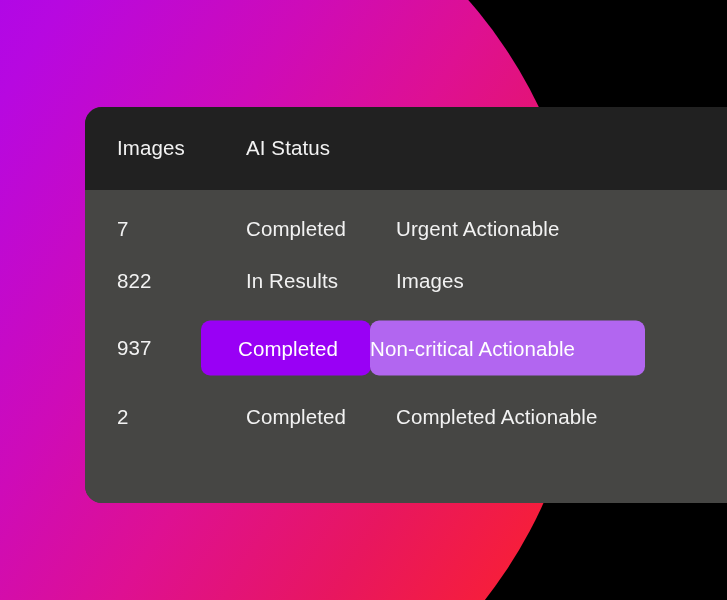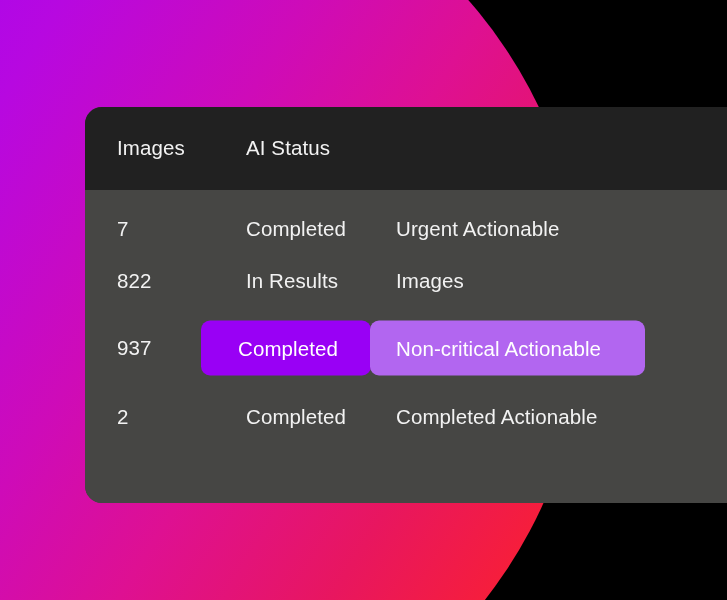--- a/index.html
+++ b/index.html
@@ -108,21 +108,20 @@
     z-index:1;
   }
 
   .chip-results {
     left:285px;
     top:158px;
     width:275px;
     height:55px;
     border-radius:9px;
     background:#B266F0;
-    padding-left:26px;
     z-index:2;
   }
 </style>
 </head>
 <body>
 
 <div id="stage">
 
   <div class="blob"></div>
 

